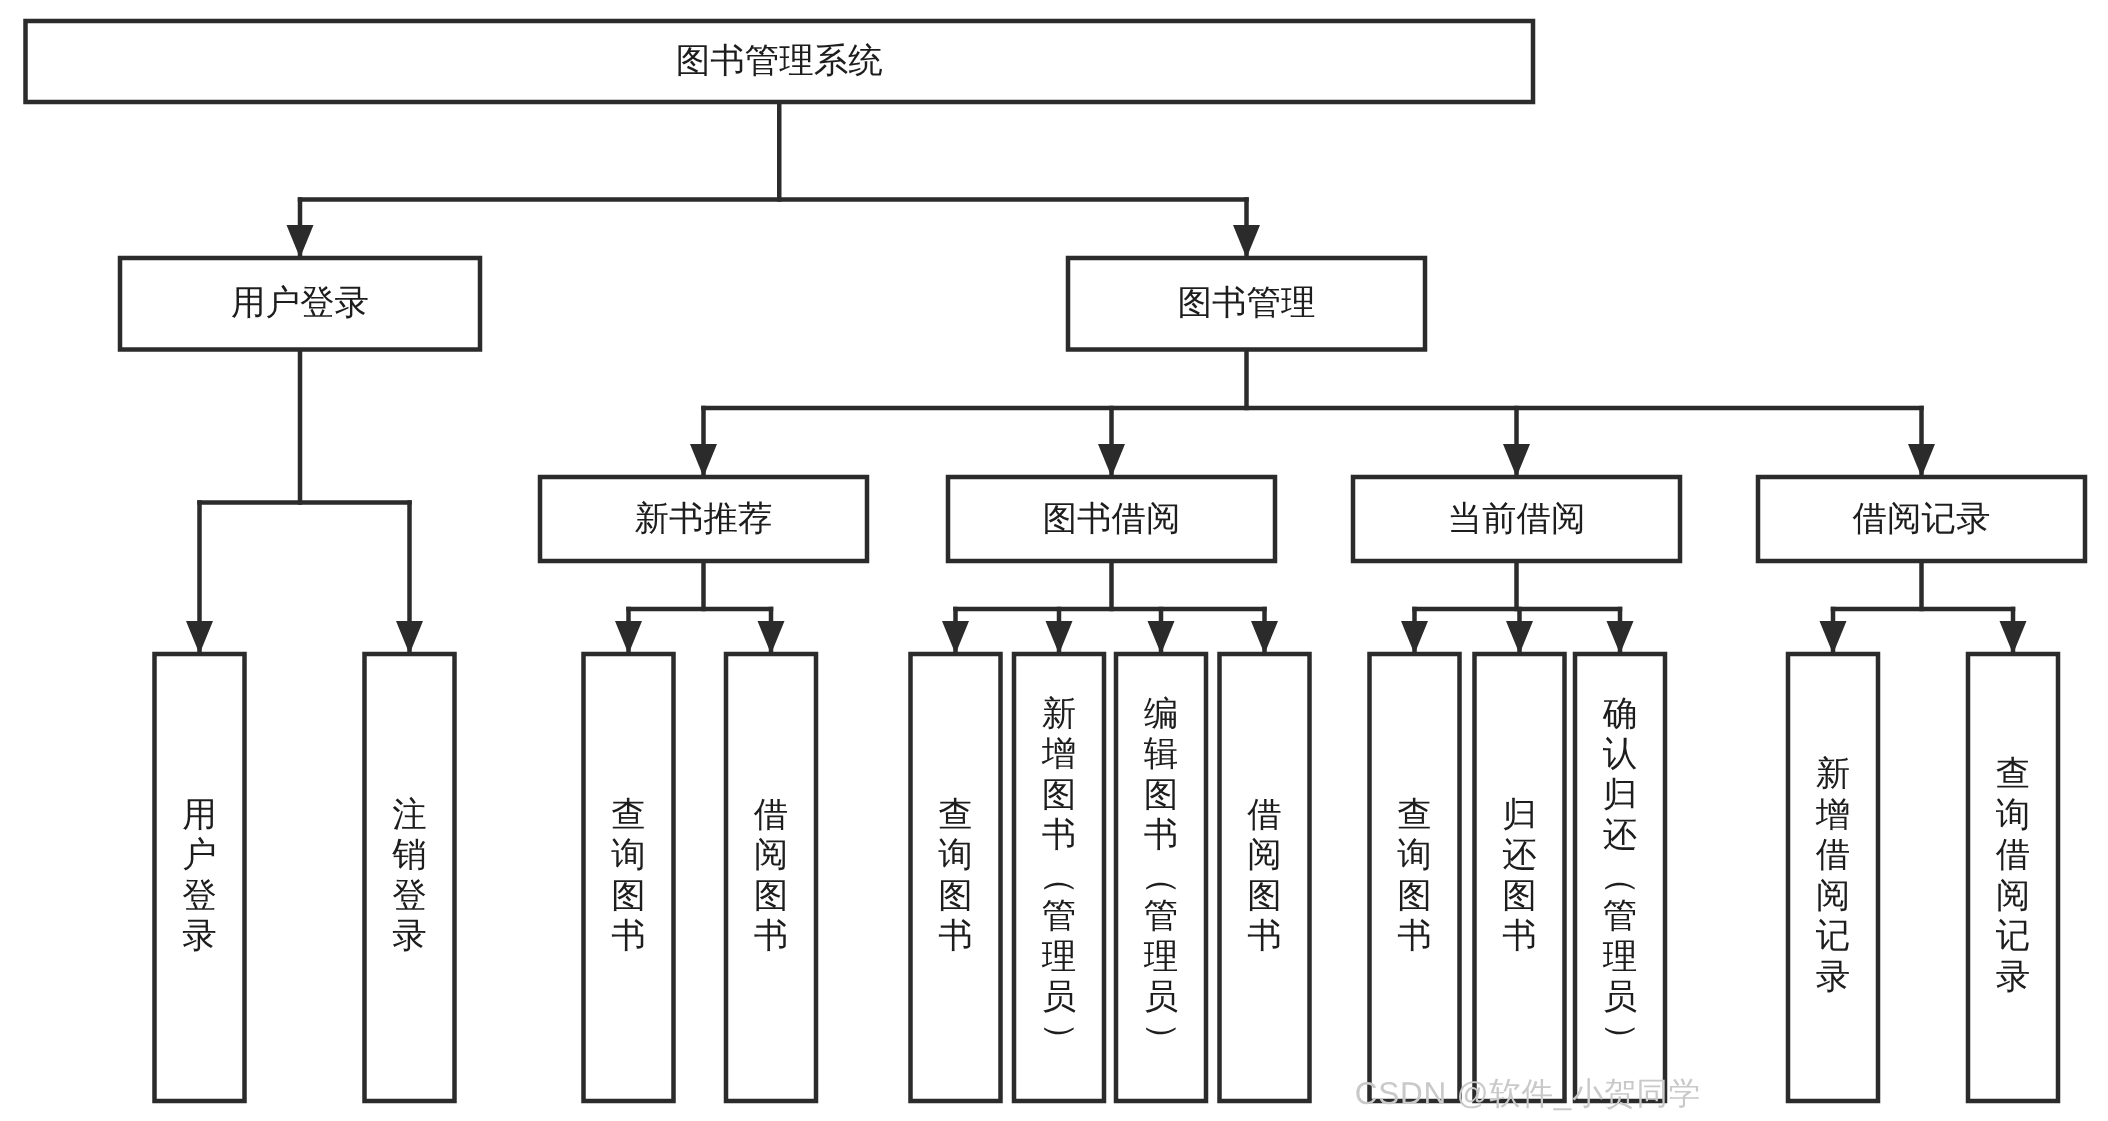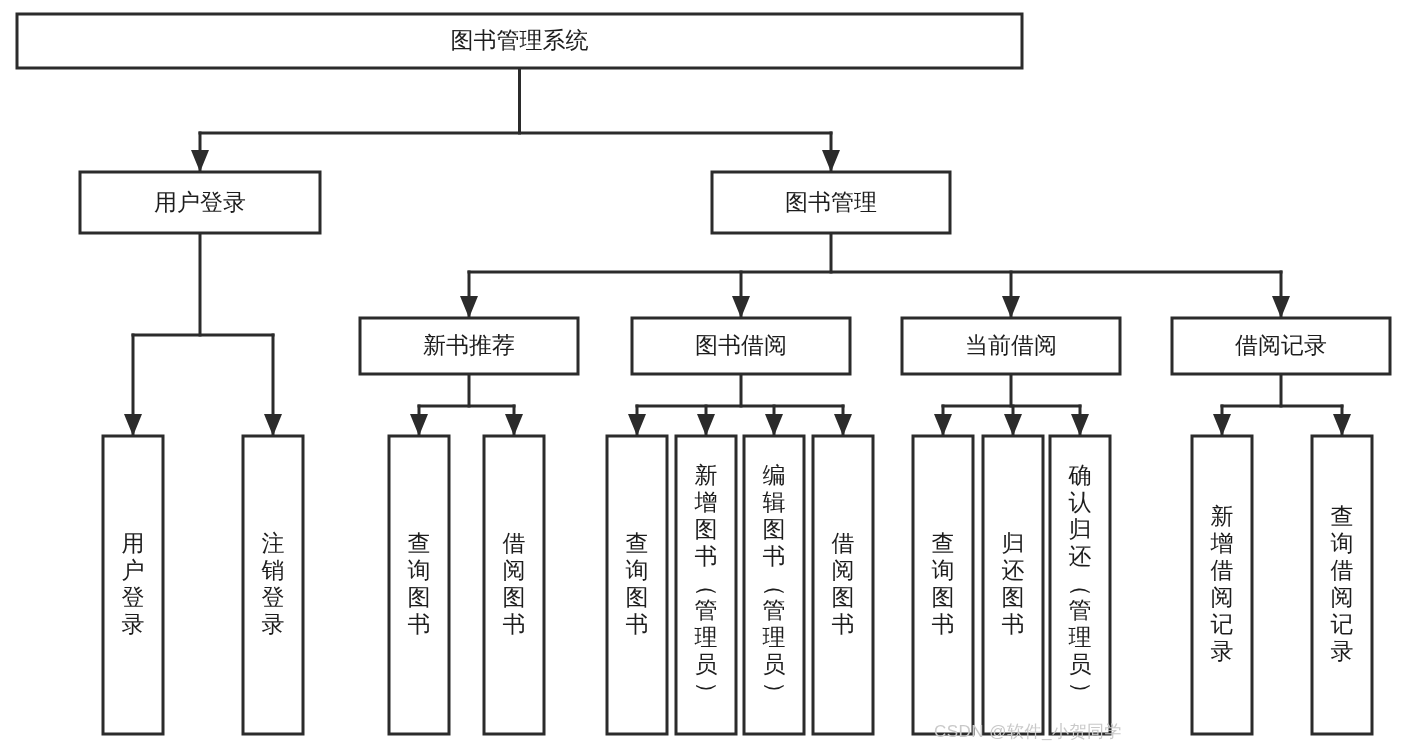--- a/index.html
+++ b/index.html
@@ -17,22 +17,22 @@
   .node-label{
     font-family:"Liberation Sans","DejaVu Sans",sans-serif;
     fill:#1d1d1d;
     text-anchor:middle;
     dominant-baseline:middle;
   }
   .label-h{font-size:23px;}
   .label-v{font-size:23px;}
   .watermark{
     position:absolute;
-    right:12px;bottom:4px;
-    font-size:17px;
+    right:0;bottom:4px;
+    font-size:21px;
     color:#c9c9c9;
     letter-spacing:.5px;
     white-space:nowrap;
     user-select:none;
   }
 </style>
 </head>
 <body>
 
 <div id="stage">

